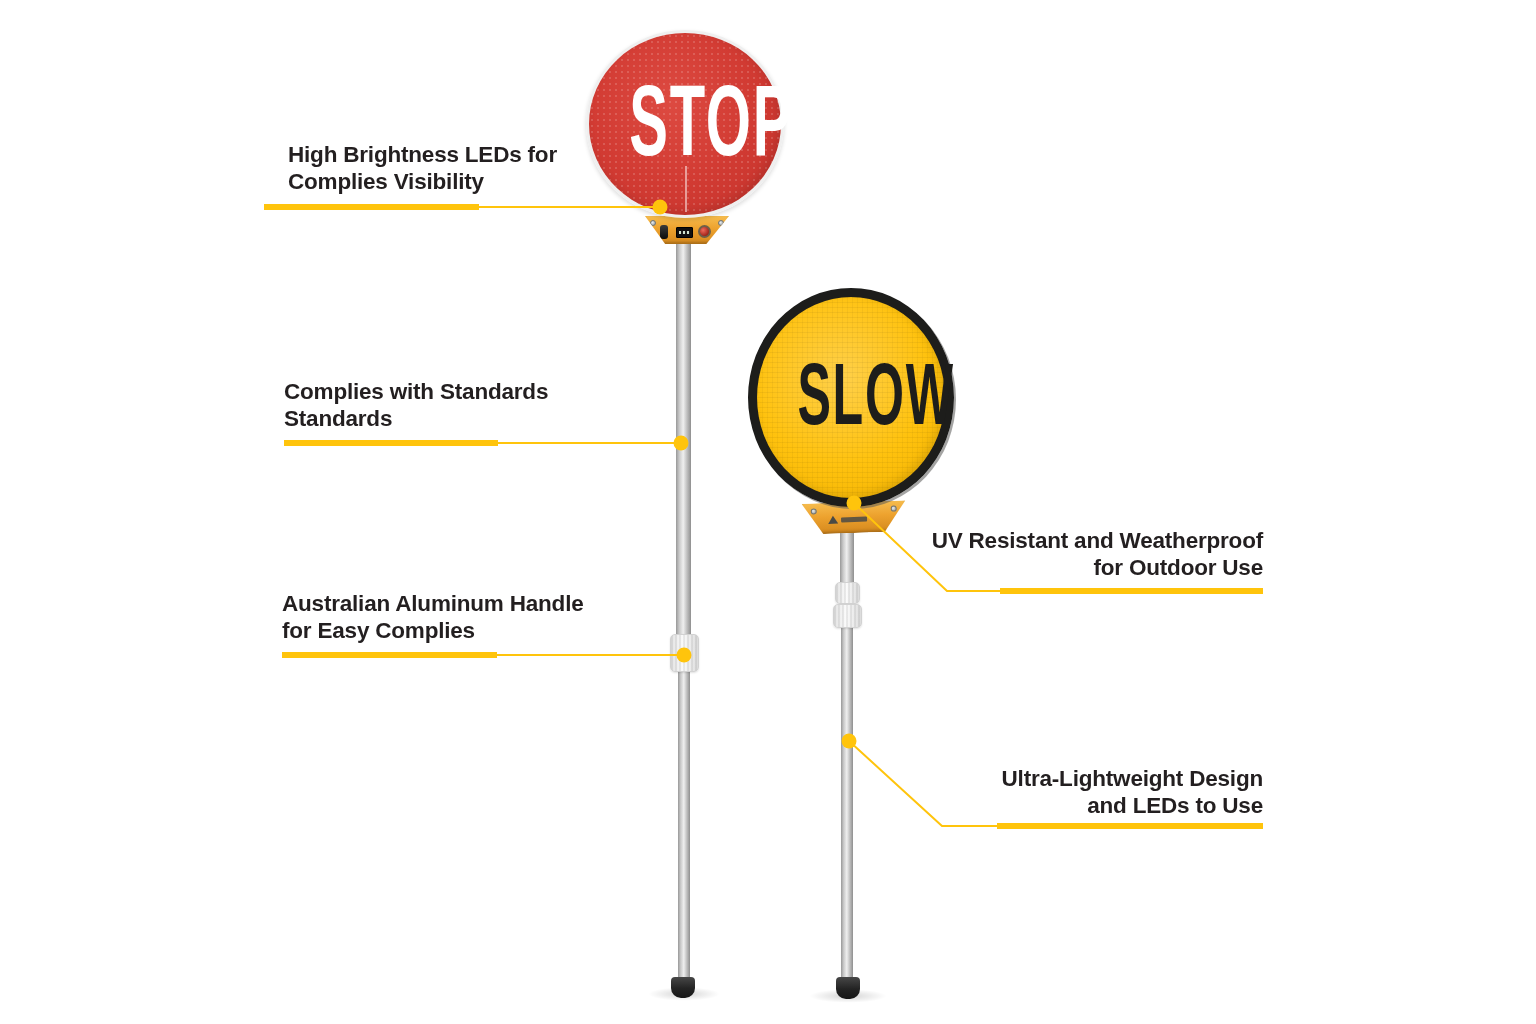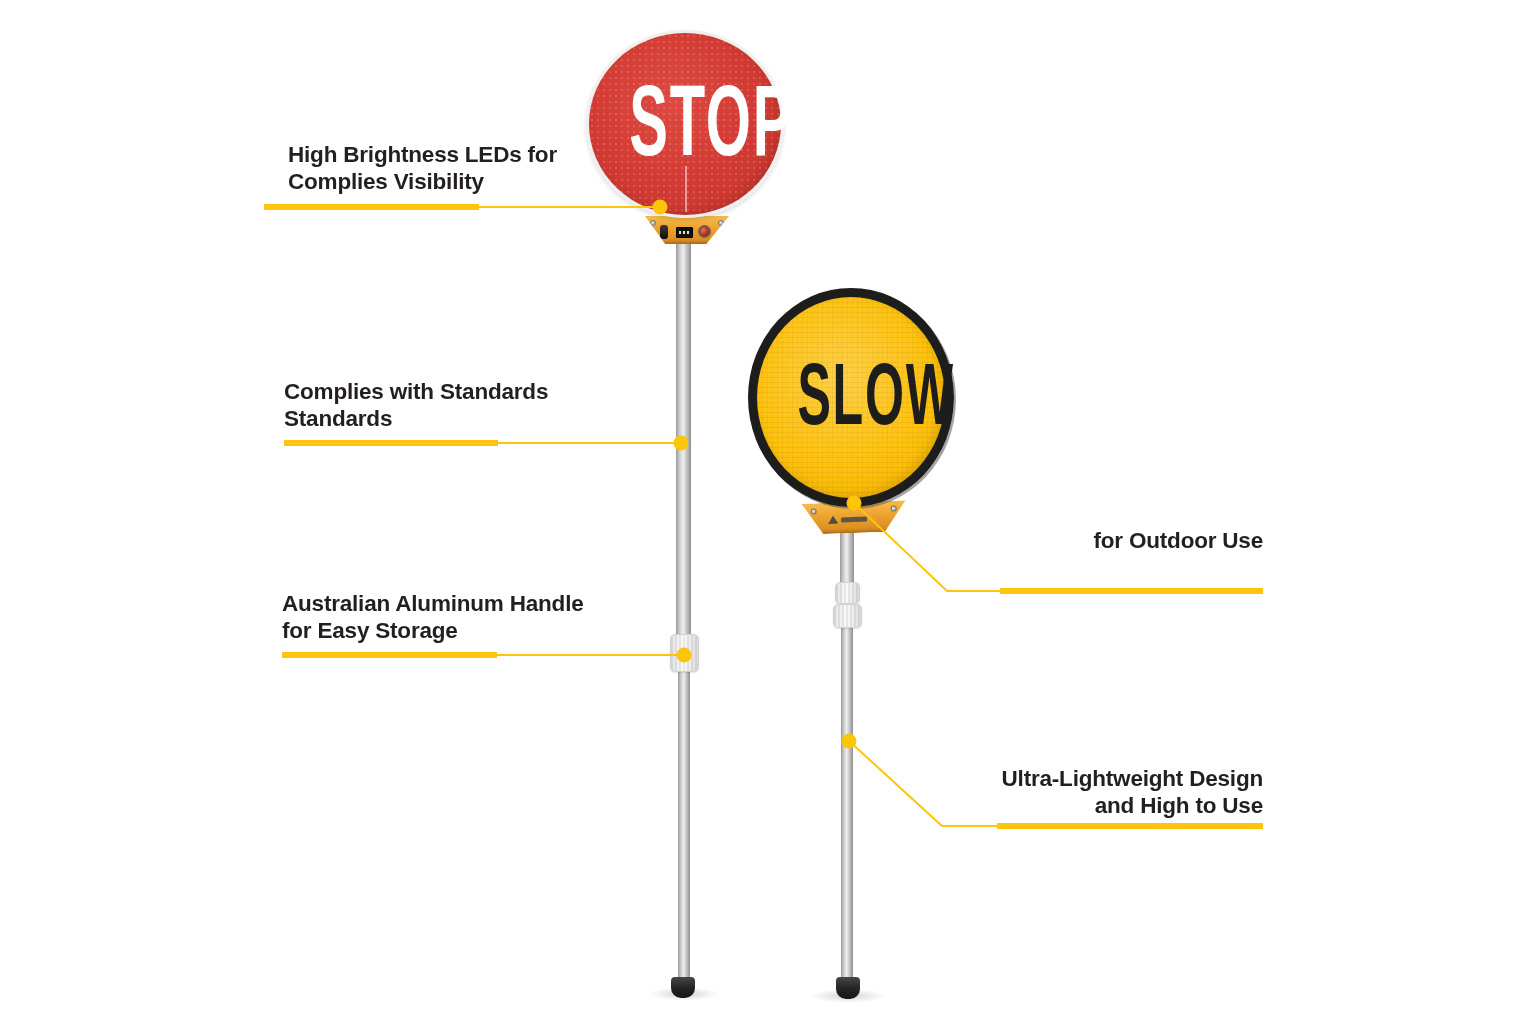--- a/index.html
+++ b/index.html
@@ -191,30 +191,31 @@
     <div>Complies Visibility</div>
   </div>
 
   <div class="callout" style="left:284px;top:378px;">
     <div>Complies with Standards</div>
     <div>Standards</div>
   </div>
 
   <div class="callout" style="left:282px;top:590px;">
     <div>Australian Aluminum Handle</div>
-    <div>for Easy Storage</div>
+    <div>for Easy Complies</div>
   </div>
 
   <div class="callout right" style="right:273px;top:527px;">
+    <div>UV Resistant and Weatherproof</div>
     <div>for Outdoor Use</div>
   </div>
 
   <div class="callout right" style="right:273px;top:765px;">
     <div>Ultra-Lightweight Design</div>
-    <div>and High to Use</div>
+    <div>and LEDs to Use</div>
   </div>
 
   <svg class="overlay" width="1536" height="1024" viewBox="0 0 1536 1024">
 
     <line class="u-thick" x1="264" y1="207" x2="479" y2="207"></line>
     <line class="u-thin" x1="479" y1="207" x2="660" y2="207"></line>
     <circle class="u-dot" cx="660" cy="207" r="7.5"></circle>
 
     <line class="u-thick" x1="284" y1="443" x2="498" y2="443"></line>
     <line class="u-thin" x1="498" y1="443" x2="681" y2="443"></line>

